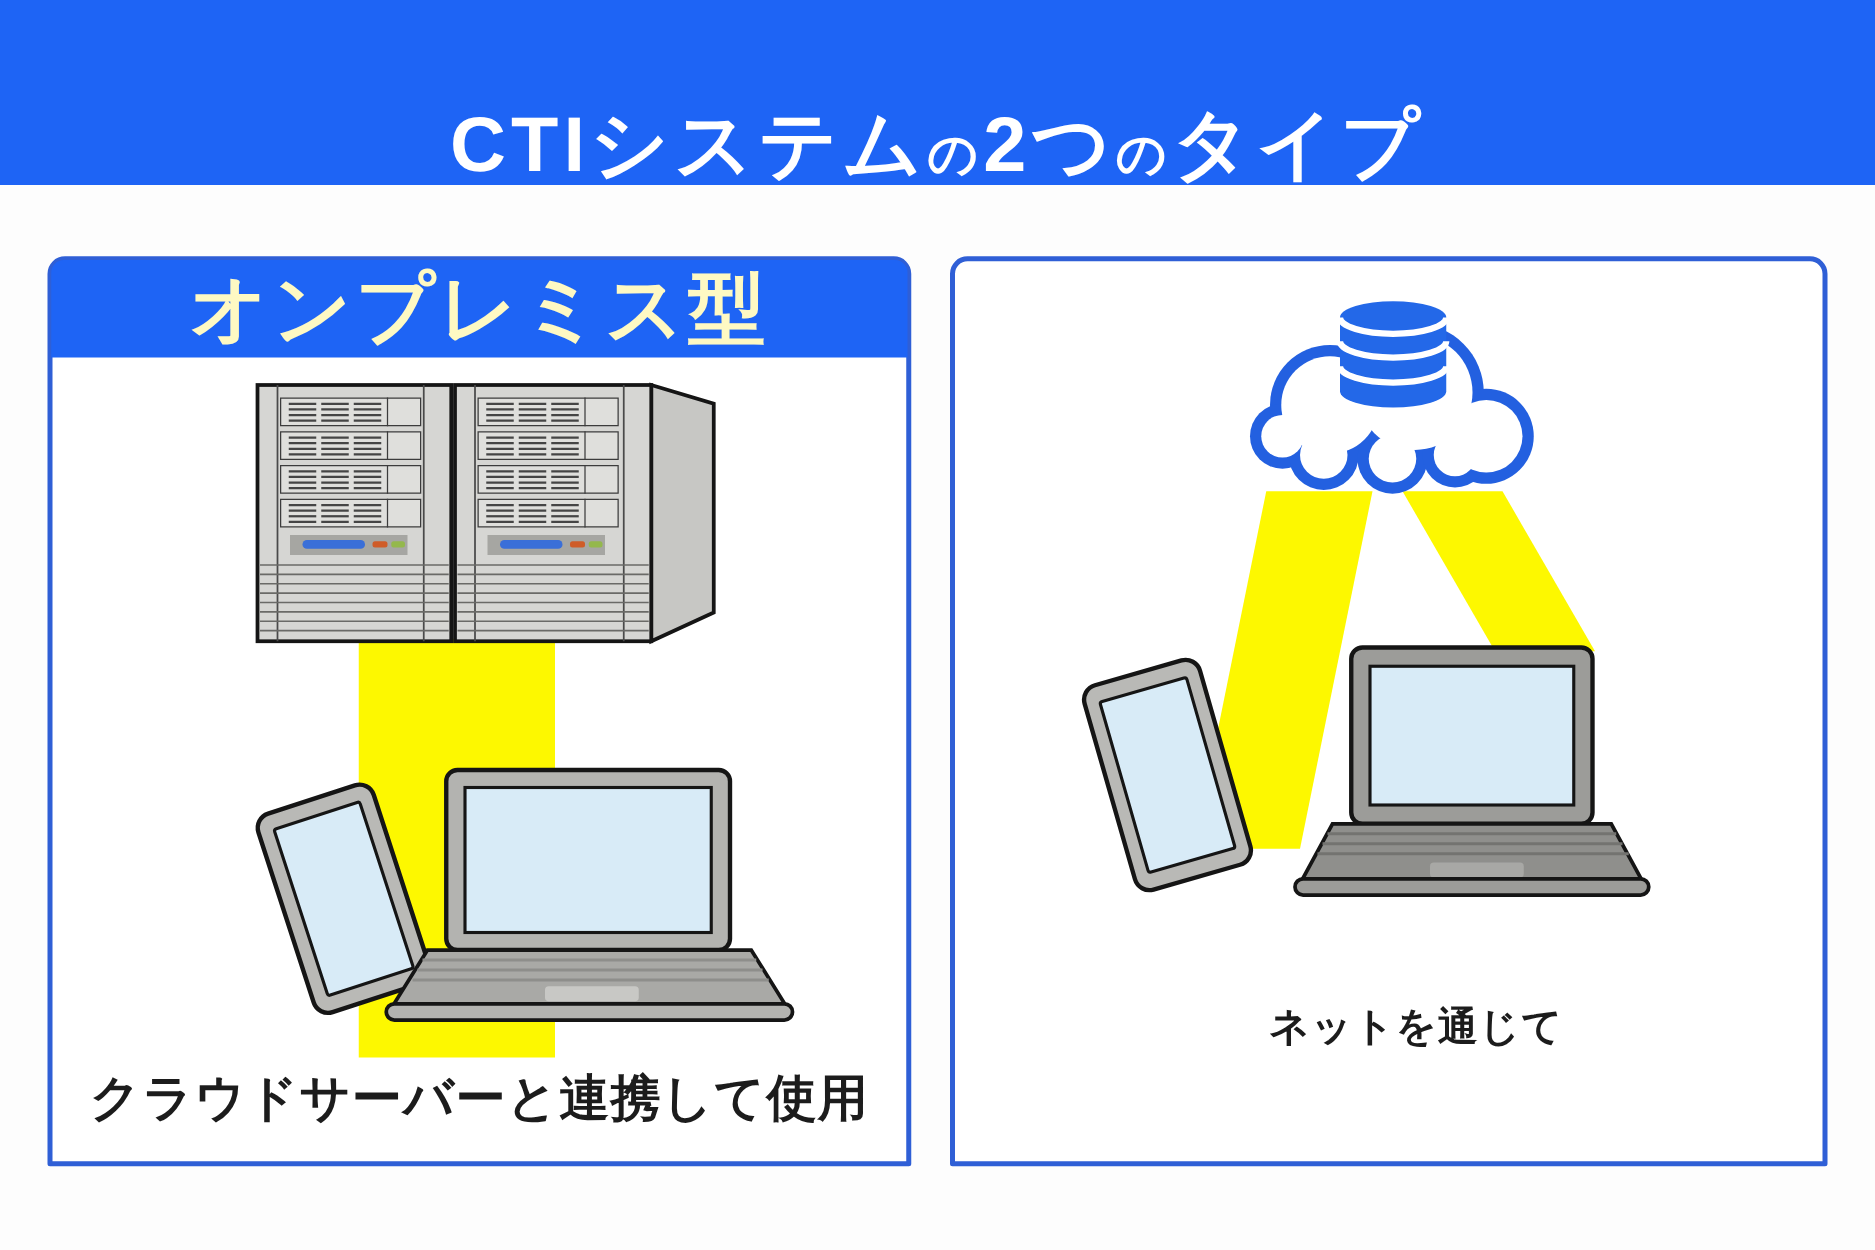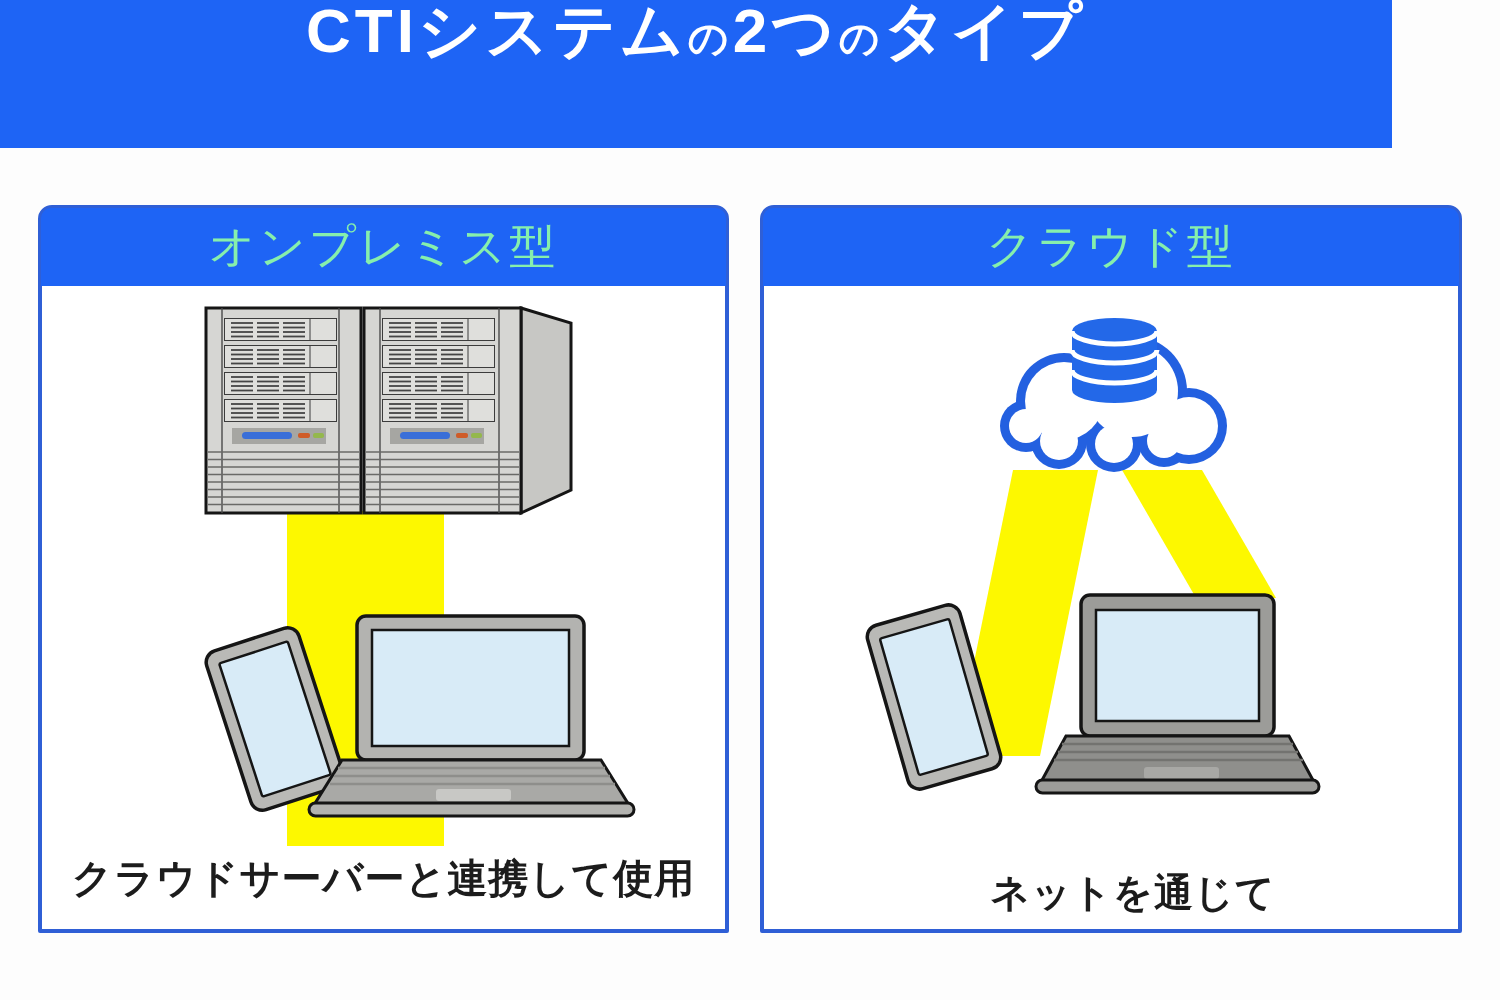--- a/index.html
+++ b/index.html
@@ -12,23 +12,23 @@
   html,body{width:1500px;height:1000px;overflow:hidden;}
   body{
     font-family:"Liberation Sans","DejaVu Sans",sans-serif;
     background:#fdfdfd;
     position:relative;
   }
   .page{position:relative;width:1500px;height:1000px;}
 
   
   .banner{
-    position:absolute;left:0;top:0;width:1392px;height:148px;
+    position:absolute;left:0;top:0;width:1500px;height:148px;
     background:var(--primary-blue);
-    display:flex;align-items:flex-start;justify-content:center;
+    display:flex;align-items:flex-end;justify-content:center;
   }
   .banner .title{
     color:#fff;font-weight:800;letter-spacing:4px;
     font-size:62px;line-height:1;white-space:nowrap;
   }
   .banner .title .small{font-size:40px;}
 
   
   .card{
     position:absolute;top:205px;height:728px;
@@ -38,31 +38,31 @@
   }
   .card.left{left:38px;width:691px;}
   .card.right{left:760px;width:702px;}
   .card-header{
     height:78px;margin:-1px -1px 0 -1px;
     background:var(--primary-blue);
     border-radius:10px 10px 0 0;
     display:flex;align-items:center;justify-content:center;
   }
   .card-header .card-title{
-    color:#86efac;font-weight:400;font-size:46px;letter-spacing:3px;white-space:nowrap;
+    color:#fef9c3;font-weight:700;font-size:62px;letter-spacing:3px;white-space:nowrap;
   }
   .card-body{position:relative;width:100%;height:642px;}
   .illus{position:absolute;left:0;top:0;width:100%;height:100%;}
 
   .caption{
     position:absolute;left:0;right:0;bottom:22px;
     text-align:center;color:var(--text-dark);
     font-weight:800;font-size:40px;letter-spacing:1px;white-space:nowrap;
   }
-  .caption.two-line{bottom:10px;font-size:39px;line-height:1.25;margin-left:44px;}
+  .caption.two-line{bottom:10px;font-size:32px;line-height:1.25;margin-left:44px;}
 </style>
 </head>
 <body>
 
 <div class="page">
 
   <div class="banner">
     <div class="title"><span>CTIシステム</span><span class="small">の</span><span>2つ</span><span class="small">の</span><span>タイプ</span></div>
   </div>
 
@@ -162,23 +162,20 @@
           <rect x="394" y="503" width="75" height="12" rx="3" fill="#c8c8c5"></rect>
           <rect x="267" y="517" width="325" height="13" rx="6.5" fill="#b3b3b0" stroke="#151515" stroke-width="3"></rect>
         </g>
       </svg>
 
       <div class="caption">クラウドサーバーと連携して使用</div>
     </div>
   </div>
 
   <div class="card right">
-    <div class="card-header">
-      <span class="card-title">クラウド型</span>
-    </div>
     <div class="card-body">
       <svg class="illus" viewBox="0 0 694 642" aria-hidden="true">
 
         <polygon points="249,184 334,184 276,470 191,470" fill="#fdf800"></polygon>
         <polygon points="358,184 438,184 512,312 432,312" fill="#fdf800"></polygon>
 
         <g>
           <g fill="#2360e0">
             <circle cx="300" cy="115" r="48"></circle>
               <circle cx="368" cy="105" r="55"></circle>

